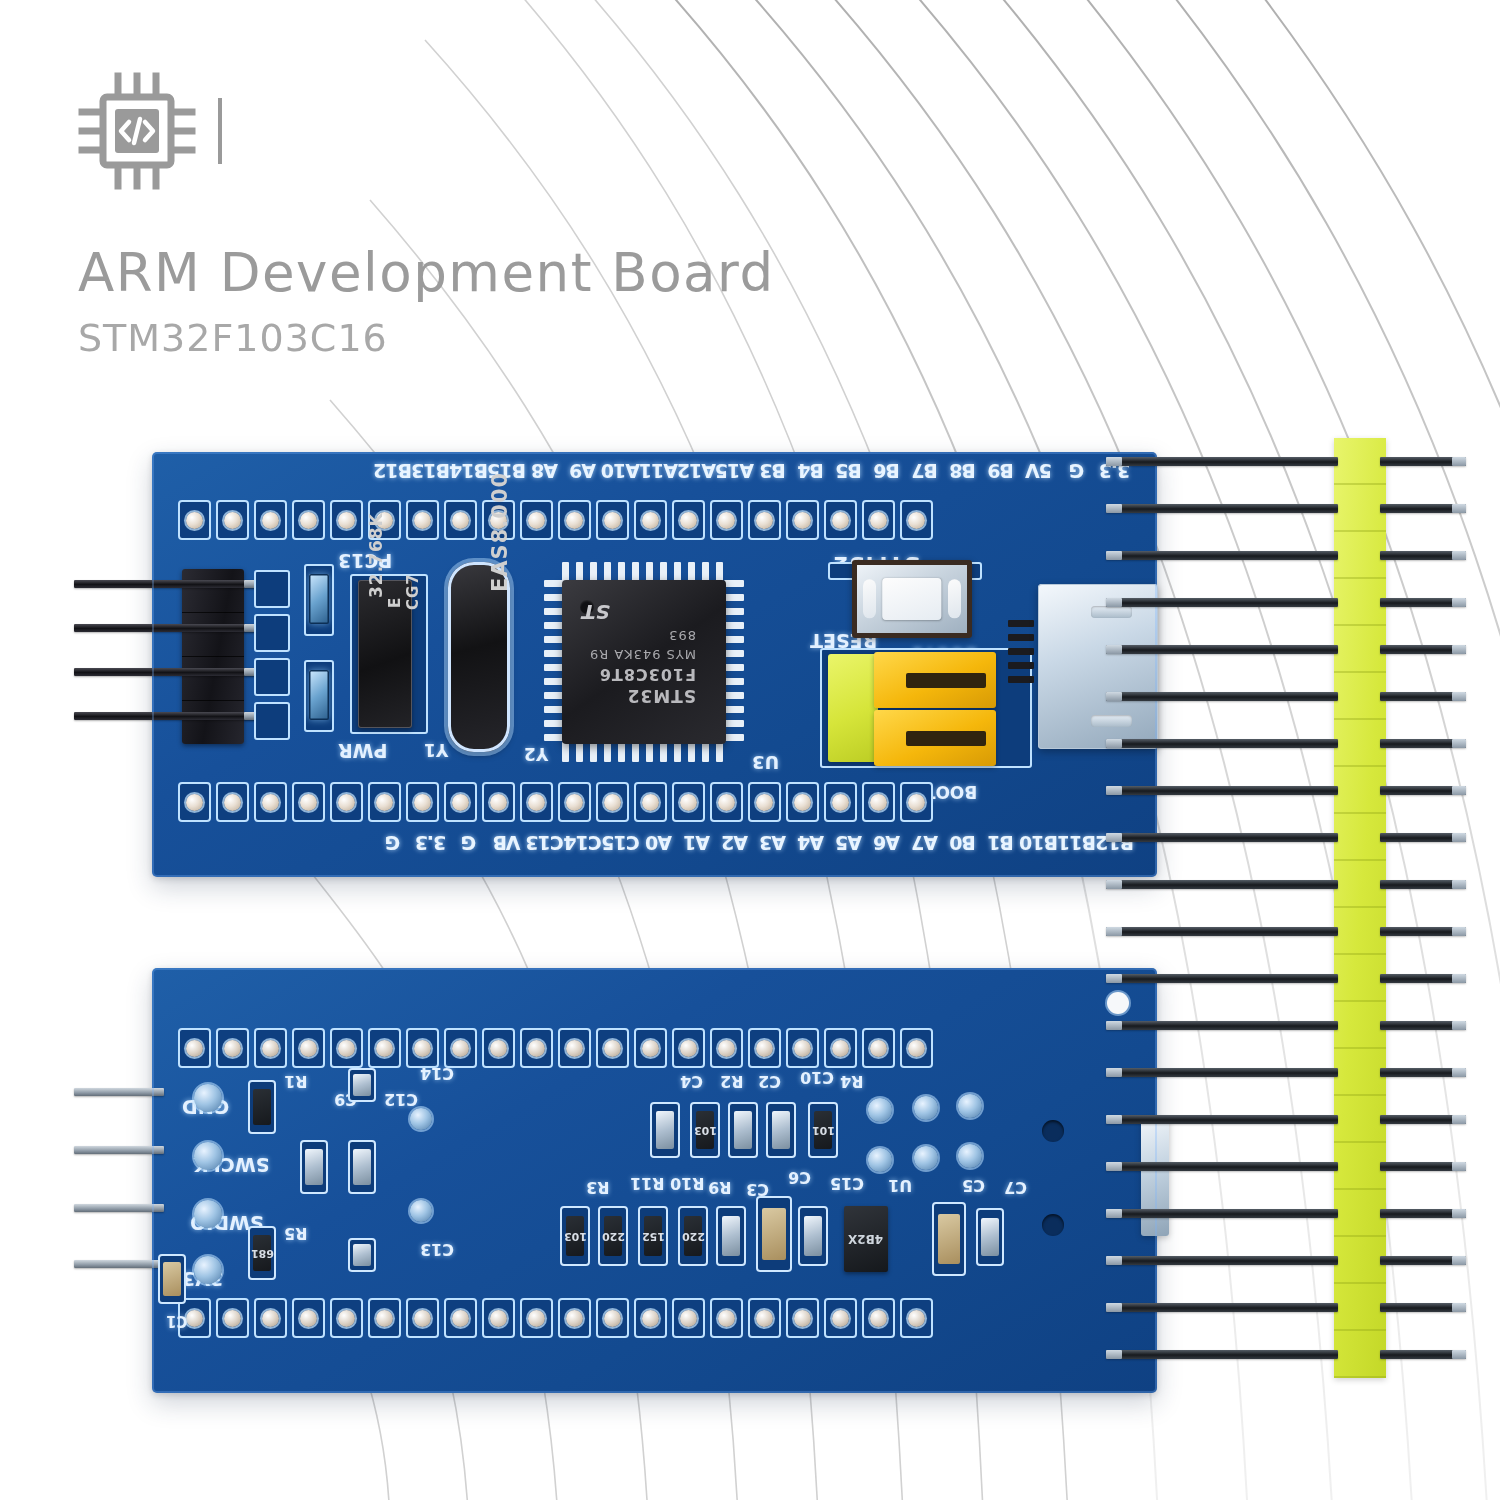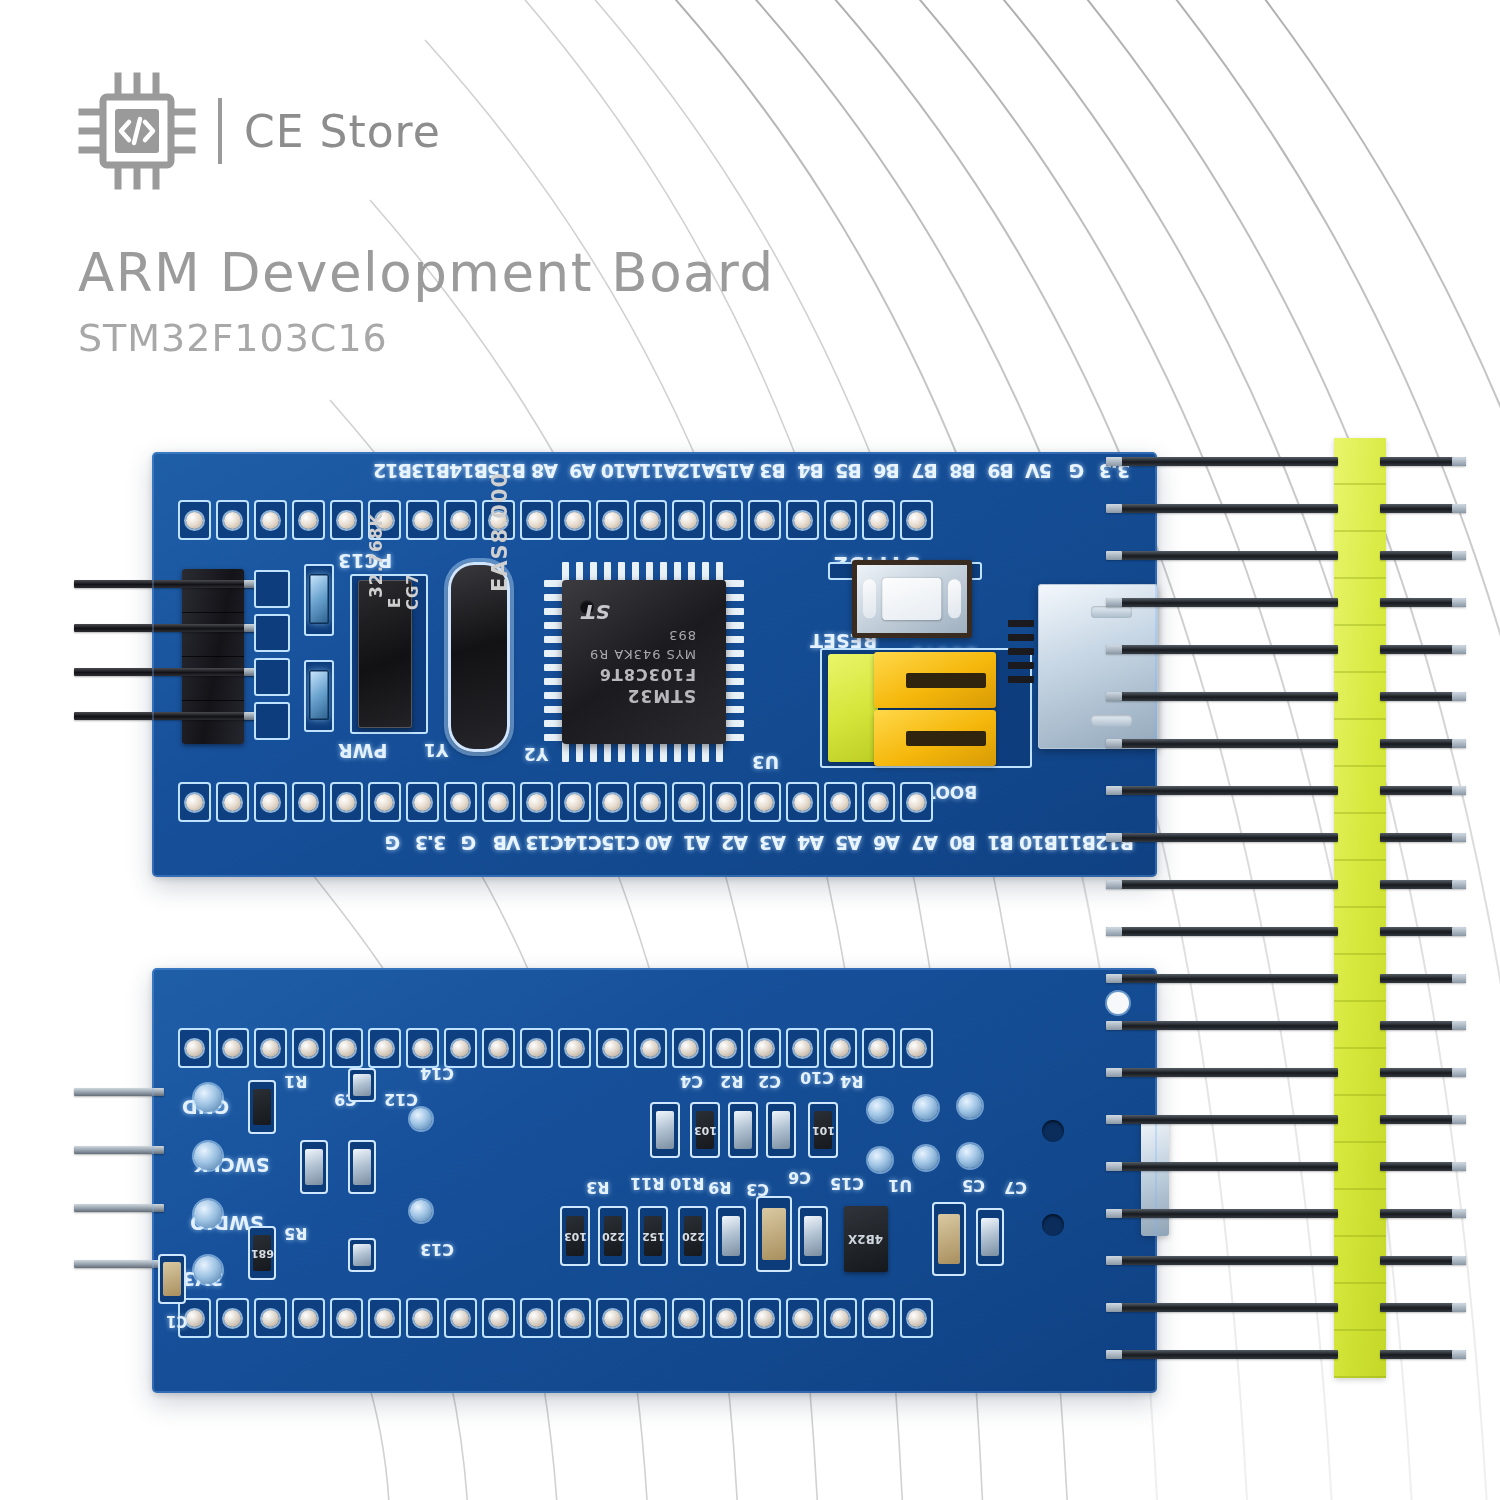--- a/index.html
+++ b/index.html
@@ -289,21 +289,20 @@
       </g>
       <rect x="37" y="37" width="44" height="44" rx="3" fill="#9a9a9a"></rect>
       <g stroke="#ffffff" stroke-width="4.5" fill="none" stroke-linecap="round" stroke-linejoin="round">
         <polyline points="51,50 43,59 51,68"></polyline>
         <polyline points="67,50 75,59 67,68"></polyline>
         <line x1="62" y1="47" x2="56" y2="71"></line>
       </g>
     </svg>
   </div>
   <div class="brand-divider"></div>
-  <div class="brand-name">CE Store</div>
 </div>
 
 <div class="title">ARM Development Board</div>
 <div class="subtitle">STM32F103C16</div>
 
 <div class="board" id="front-board" style="left:152px; top:452px; width:1005px; height:425px;">
 
   <div class="pin-labels" id="front-top-labels" style="left:22px; top:8px; width:960px;">
       <span>3.3</span>
       <span>G</span>

